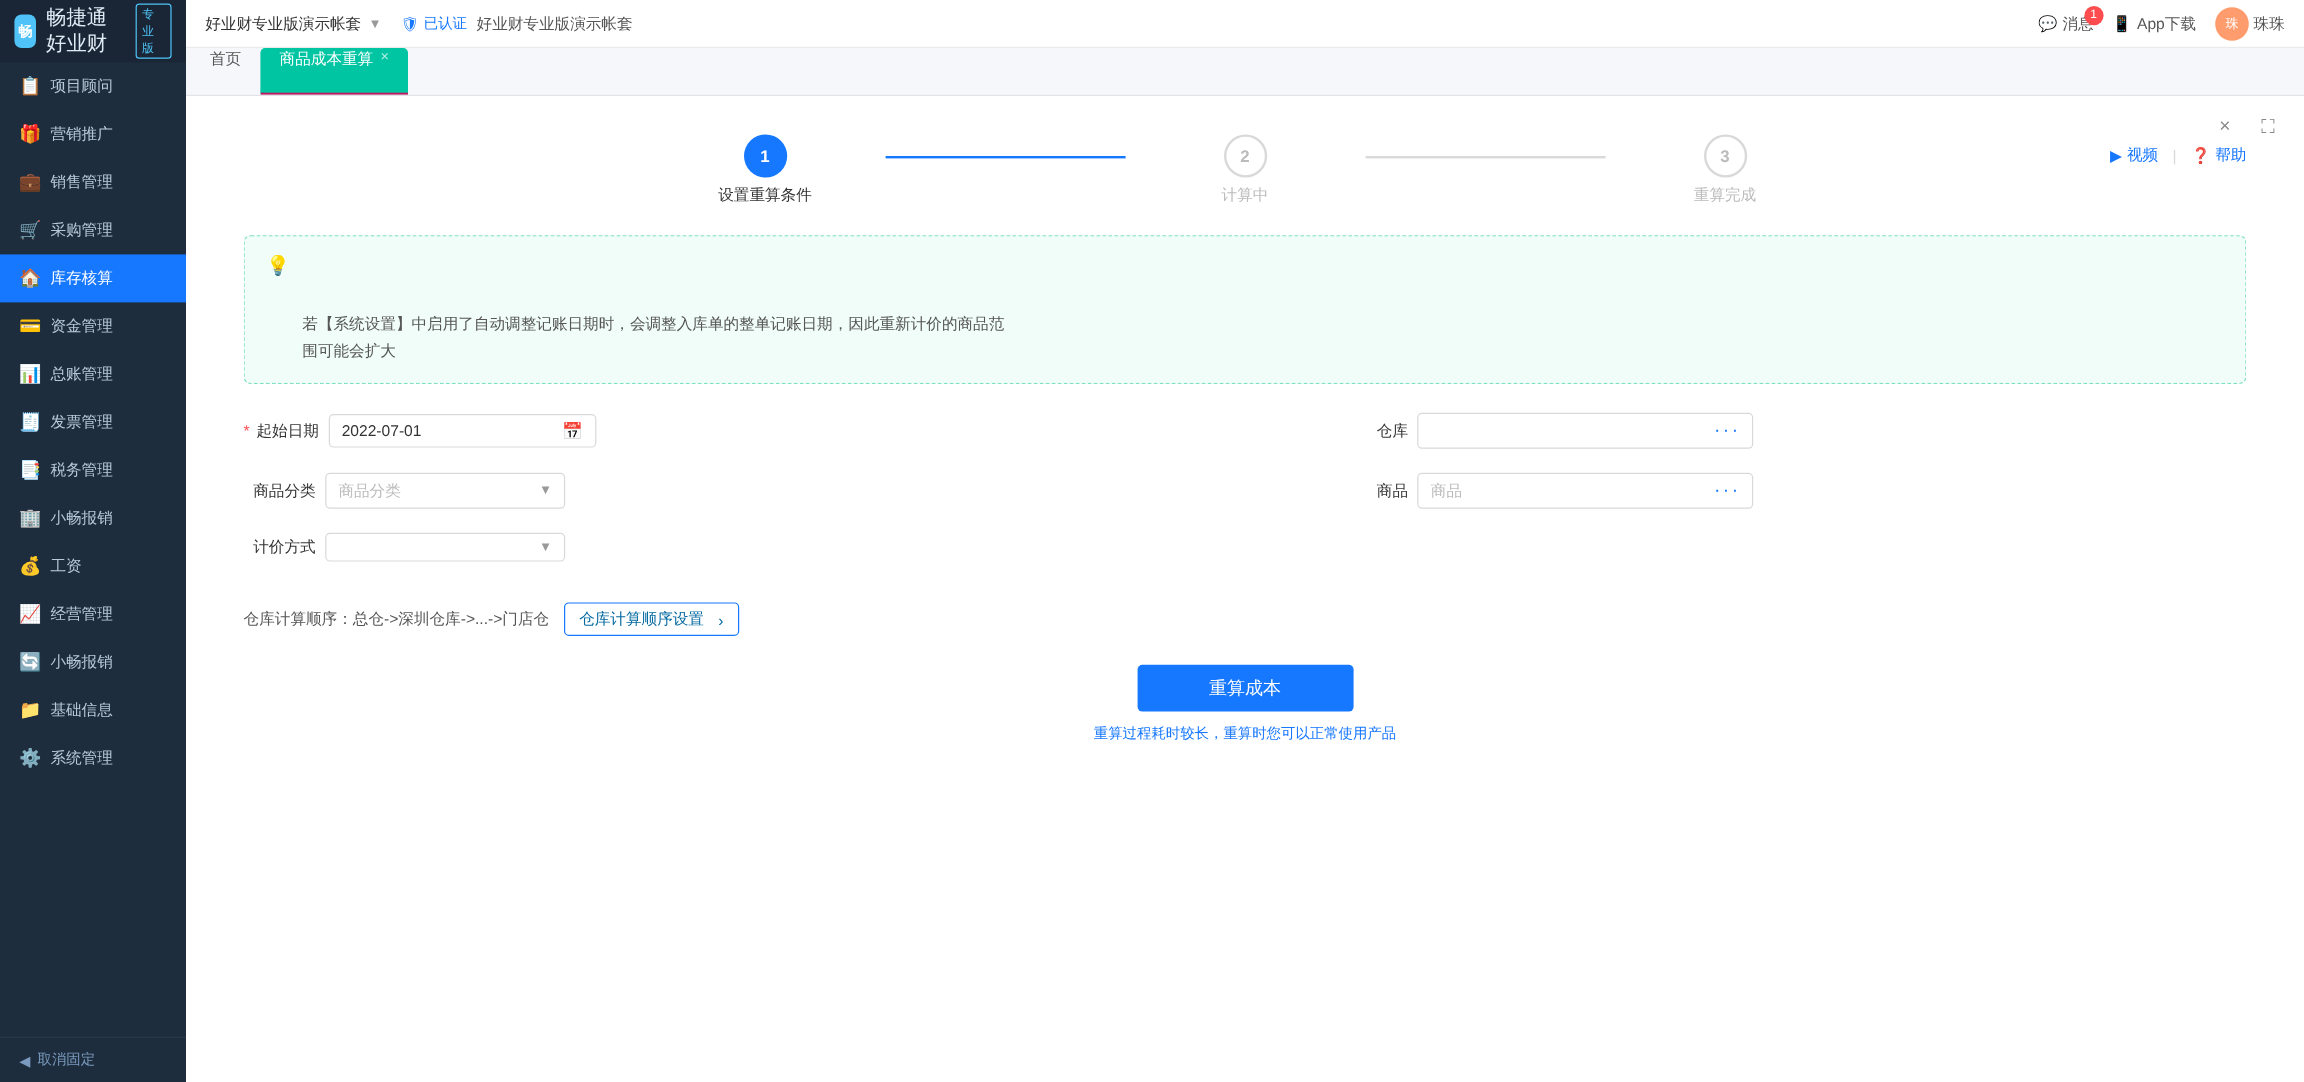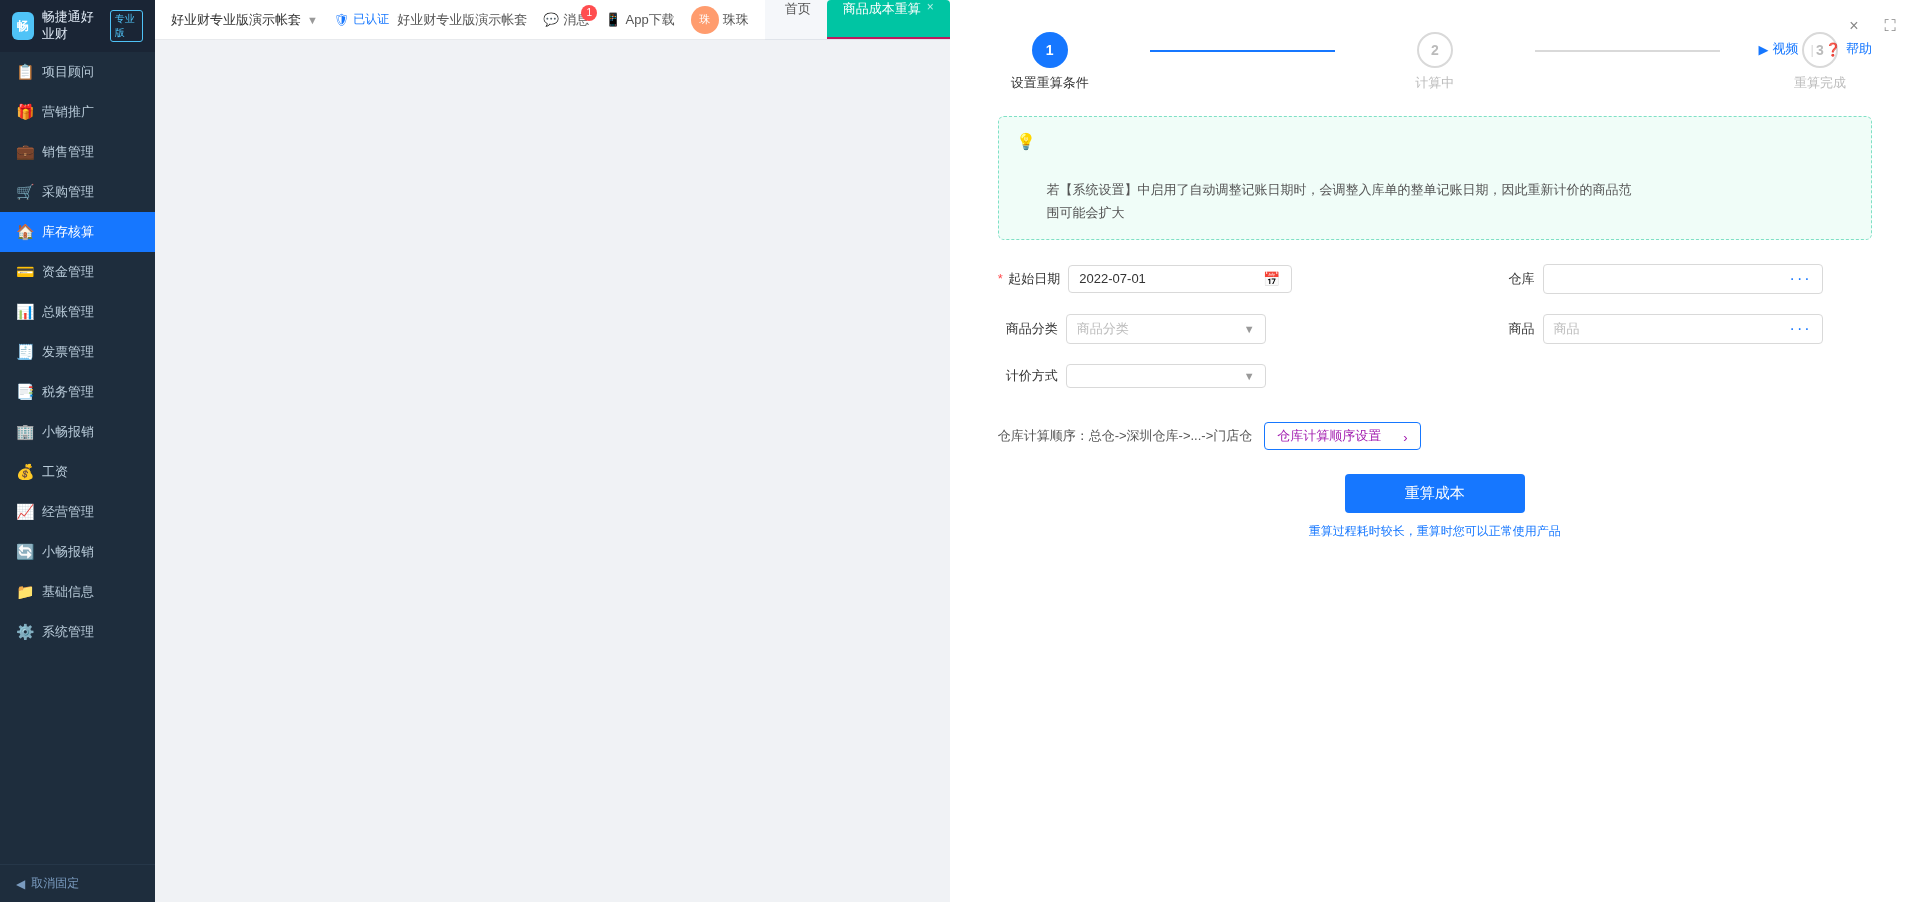--- a/index.html
+++ b/index.html
@@ -23,21 +23,21 @@
       gap: 8px;
       height: 52px;
     }
     .sidebar-logo-icon {
       width: 28px; height: 28px;
       background: #4fc3f7;
       border-radius: 6px;
       display: flex; align-items: center; justify-content: center;
       color: white; font-size: 12px; font-weight: bold;
     }
-    .sidebar-logo-text { font-size: 13px; color: #e0eaf5; line-height: 1.3; }
+    .sidebar-logo-text { font-size: 17px; color: #e0eaf5; line-height: 1.3; }
     .sidebar-badge { font-size: 10px; color: #4fc3f7; border: 1px solid #4fc3f7; padding: 1px 4px; border-radius: 3px; margin-left: auto; }
 
     .sidebar-nav { flex: 1; overflow-y: auto; }
     .sidebar-nav::-webkit-scrollbar { width: 3px; }
     .sidebar-nav::-webkit-scrollbar-thumb { background: #3a5068; }
     .sidebar-item {
       display: flex;
       align-items: center;
       gap: 8px;
       padding: 11px 16px;
@@ -54,21 +54,21 @@
       color: #7a9bbf;
       font-size: 12px;
       display: flex;
       align-items: center;
       gap: 6px;
       cursor: pointer;
       border-top: 1px solid #263749;
     }
 
     
-    .main { flex: 1; display: flex; flex-direction: row; height: 100%; overflow: hidden; }
+    .main { flex: 1; display: flex; flex-direction: column; height: 100%; overflow: hidden; }
 
     
     .topbar {
       height: 40px;
       background: white;
       display: flex;
       align-items: center;
       padding: 0 16px;
       border-bottom: 1px solid #e8eaed;
       gap: 8px;
@@ -296,25 +296,25 @@
       display: flex;
       align-items: center;
       margin-bottom: 24px;
       gap: 12px;
       margin-top: 34px;
     }
     .warehouse-label { font-size: 13px; color: #555; }
     .warehouse-order-btn {
       display: flex;
       align-items: flex-end;
-      gap: 22px;
+      gap: 12px;
       border: 1px solid #1677ff;
       border-radius: 4px;
       padding: 4px 12px;
-      color: #a21caf;
+      color: #0369a1;
       font-size: 13px;
       cursor: pointer;
       background: white;
     }
 
     
     .recalc-section {
       display: flex;
       flex-direction: column;
       align-items: center;

